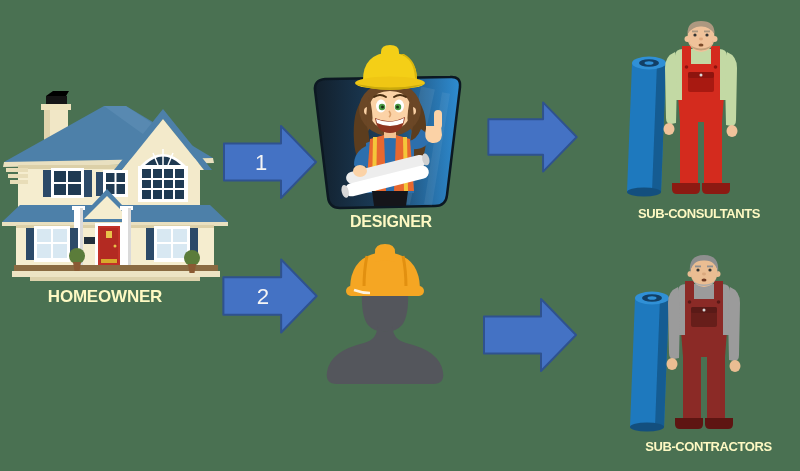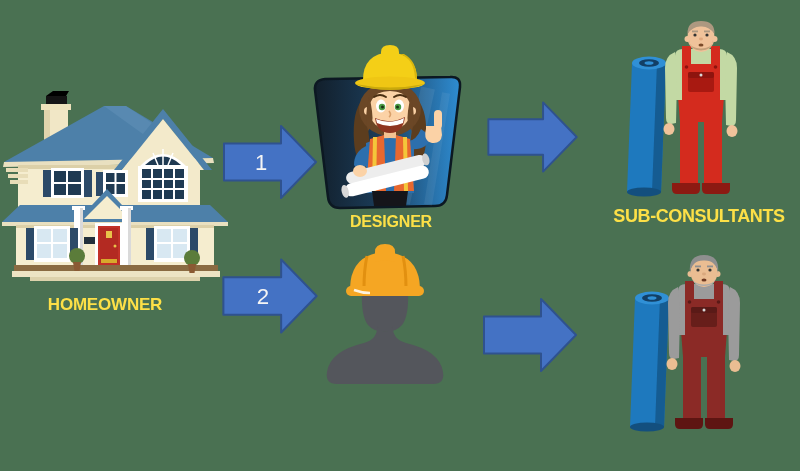--- a/index.html
+++ b/index.html
@@ -4,25 +4,25 @@
 <style>
   * { margin:0; padding:0; box-sizing:border-box; }
   html,body { width:800px; height:471px; overflow:hidden; }
   #canvas {
     position:relative; width:800px; height:471px;
     font-family:"Liberation Sans", sans-serif;
   }
   .abs { position:absolute; }
   .node-label {
     position:absolute; text-align:center; font-weight:bold;
-    color:#fde047; letter-spacing:-0.2px; white-space:nowrap;
+    color:#fef9c3; letter-spacing:-0.2px; white-space:nowrap;
   }
-  .lbl-lg { font-size:17px;margin-top:8px; }
+  .lbl-lg { font-size:17px; }
   .lbl-md { font-size:16px; }
-  .lbl-sm { font-size:18px; letter-spacing:-0.4px; }
+  .lbl-sm { font-size:13px; letter-spacing:-0.4px; }
   svg { display:block; }
   .arrow-num {
     font-family:"Liberation Sans", sans-serif;
     font-size:22px; font-weight:400;
   }
 </style>
 </head>
 <body>
 
 <div id="canvas" style="background:#4A7152;">
@@ -340,14 +340,15 @@
       <path d="M62 20 Q60 2 76 2 Q92 2 90 20 Q88 7 76 7.5 Q64 7 62 20 Z" fill="#8F8F8F"></path>
       <path d="M63 21 Q64 33 76 33 Q88 33 89 21 Q89 31 76 31.5 Q63 31 63 21 Z" fill="#ABABAB"></path>
       <circle cx="70" cy="17" r="1.6" fill="#333333"></circle>
       <circle cx="82" cy="17" r="1.6" fill="#333333"></circle>
       <rect x="67" y="12.5" width="6" height="1.8" fill="#8F8F8F"></rect>
       <rect x="79" y="12.5" width="6" height="1.8" fill="#8F8F8F"></rect>
       <ellipse cx="76" cy="21" rx="2" ry="1.4" fill="#D9A87E"></ellipse>
       <ellipse cx="76" cy="27" rx="2.5" ry="1.5" fill="#6E3A22"></ellipse>
     </svg>
   </div>
+  <div class="node-label lbl-sm" style="left:616px; top:439px; width:185px;">SUB-CONTRACTORS</div>
 
 </div>
 
 </body></html>

